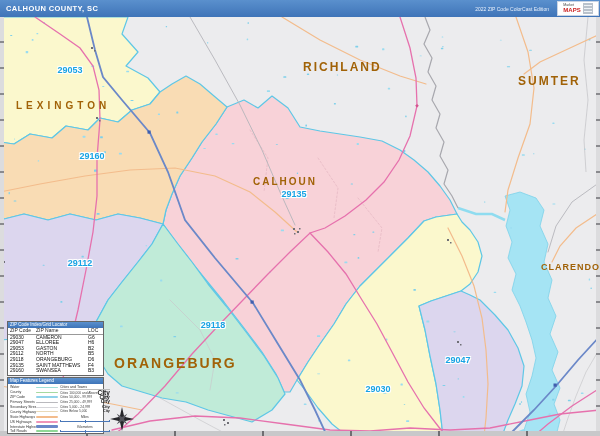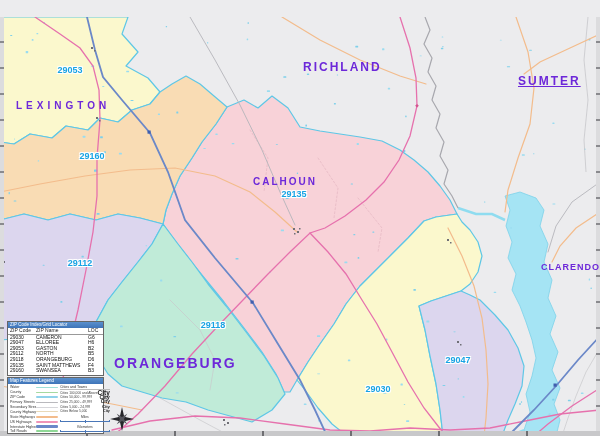--- a/index.html
+++ b/index.html
@@ -23,21 +23,21 @@
   
   .ruler{position:absolute;background:#d2d2d4;z-index:5;}
   #rulL{left:0;top:17px;width:4px;height:419px;
         background:repeating-linear-gradient(to bottom,#dcdcde 0 24px,#8a8a8e 24px 26px);}
   #rulR{right:0;top:17px;width:4px;height:419px;
         background:repeating-linear-gradient(to bottom,#dcdcde 0 24px,#8a8a8e 24px 26px);}
   #rulB{left:0;top:431px;width:600px;height:5px;
         background:repeating-linear-gradient(to right,#c8c8ca 0 86px,#6e6e72 86px 88px);}
   
   #labels{position:absolute;left:0;top:0;width:600px;height:436px;z-index:10;pointer-events:none;}
-  .county-label{position:absolute;color:#6d28d9;font-weight:bold;white-space:nowrap;}
+  .county-label{position:absolute;color:#a16207;font-weight:bold;white-space:nowrap;}
   .zip-label{position:absolute;width:44px;text-align:center;color:#17a3e4;font-weight:bold;font-size:9px;
              text-shadow:0 0 2px #fff,1px 1px 0 #fff,-1px -1px 0 #fff,1px -1px 0 #fff,-1px 1px 0 #fff;}
   
   .panel{position:absolute;background:#fff;border:1px solid #666;box-sizing:border-box;z-index:20;}
   #idx{left:7px;top:321px;width:97px;height:55px;}
   .panel .bar{background:linear-gradient(#5a90cd,#3f74b8);color:#fff;font-size:4.5px;height:6px;
               line-height:6px;padding-left:2px;white-space:nowrap;overflow:hidden;}
   #idx .thead,#idx .trow{display:flex;font-size:5px;line-height:5.6px;padding:0 2px;color:#111;}
   #idx .thead{font-size:5px;color:#222;border-bottom:0.5px solid #999;}
   #idx .c1{width:26px;} #idx .c2{width:52px;} #idx .c3{width:12px;}
@@ -56,20 +56,36 @@
   .scale .slab{font-size:3.3px;color:#333;text-align:center;line-height:3.5px;}
   .scale .sbar{height:2px;border-left:1px solid #4a77b8;border-right:1px solid #4a77b8;position:relative;}
   .scale .sbar:before{content:"";position:absolute;left:0;right:0;top:1px;height:1px;background:#4a77b8;}
   .scale .sbar:after{content:"";position:absolute;left:50%;top:0;width:1px;height:3px;background:#4a77b8;}
   #compass{position:absolute;left:108px;top:405px;z-index:20;}
 </style>
 </head>
 <body>
 <div id="stage">
 
+<div id="hdr">
+  <span class="title">CALHOUN COUNTY, SC</span>
+  <span class="spacer"></span>
+  <span class="edition">2022 ZIP Code ColorCast Edition</span>
+  <span id="logo">
+    <span>
+      <span class="l1">Market</span>
+      <span class="l2">MAPS</span>
+    </span>
+    <span class="mini">
+          <i></i>
+          <i></i>
+          <i></i>
+        </span>
+  </span>
+</div>
 
 <div id="mapwrap">
 <svg width="600" height="419" viewBox="0 17 600 419" xmlns="http://www.w3.org/2000/svg">
   <rect x="0" y="17" width="600" height="419" fill="#ececee"></rect>
 
   <g stroke="#5ec7e6" stroke-width="1.2" stroke-linejoin="round">
     <polygon fill="#f8d2d8" points="227,107 244,100 258,108 272,96 288,108 300,127 320,131 340,134 360,137 382,141 400,150 414,160 428,172 440,186 450,200 457,214 436,217 424,221 408,238 392,254 376,270 360,286 346,304 334,324 320,344 308,362 297,380 290,392 284,392 276,374 262,352 244,328 224,302 206,280 190,260 176,242 163,224 166,210 172,194 180,176 192,158 202,142 216,124"></polygon>
     <polygon fill="#fbf8cd" points="0,17 128,17 122,34 138,52 126,66 148,78 160,92 150,104 132,110 118,122 100,118 88,130 66,126 52,138 30,134 14,144 0,142"></polygon>
     <polygon fill="#f9dcb4" points="0,142 14,144 30,134 52,138 66,126 88,130 100,118 118,122 132,110 150,104 160,92 172,84 186,76 200,84 214,96 227,107 216,124 202,142 192,158 180,176 172,194 166,210 163,224 140,218 118,214 96,220 70,214 48,220 24,214 0,220"></polygon>
     <polygon fill="#dcd6ee" points="0,220 24,214 48,220 70,214 96,220 118,214 140,218 163,224 152,244 138,262 122,282 108,300 96,322 95,338 80,330 56,334 28,338 0,340"></polygon>
@@ -255,21 +271,21 @@
 </svg>
 </div>
 
 <div id="rulL" class="ruler"></div>
 <div id="rulR" class="ruler"></div>
 <div id="rulB" class="ruler"></div>
 
 <div id="labels">
       <div class="county-label" style="left: 16px; top: 100px; font-size: 10px; letter-spacing: 4px; text-align: right;">LEXINGTON</div>
       <div class="county-label" style="left: 303px; top: 60px; font-size: 12px; letter-spacing: 2px;">RICHLAND</div>
-      <div class="county-label" style="left: 518px; top: 74px; font-size: 12px; letter-spacing: 2px; text-decoration: underline;">SUMTER</div>
+      <div class="county-label" style="left: 518px; top: 74px; font-size: 12px; letter-spacing: 2px;">SUMTER</div>
       <div class="county-label" style="left: 253px; top: 176px; font-size: 10px; letter-spacing: 2px; text-align: center;">CALHOUN</div>
       <div class="county-label" style="left: 541px; top: 262px; font-size: 9px; letter-spacing: 1px;">CLARENDON</div>
       <div class="county-label" style="left: 114px; top: 355px; font-size: 14px; letter-spacing: 2px;">ORANGEBURG</div>
       <div class="zip-label" style="left: 48px; top: 65px;">29053</div>
       <div class="zip-label" style="left: 70px; top: 151px;">29160</div>
       <div class="zip-label" style="left: 272px; top: 189px;">29135</div>
       <div class="zip-label" style="left: 58px; top: 258px;">29112</div>
       <div class="zip-label" style="left: 191px; top: 320px;">29118</div>
       <div class="zip-label" style="left: 356px; top: 384px;">29030</div>
       <div class="zip-label" style="left: 436px; top: 355px;">29047</div>

